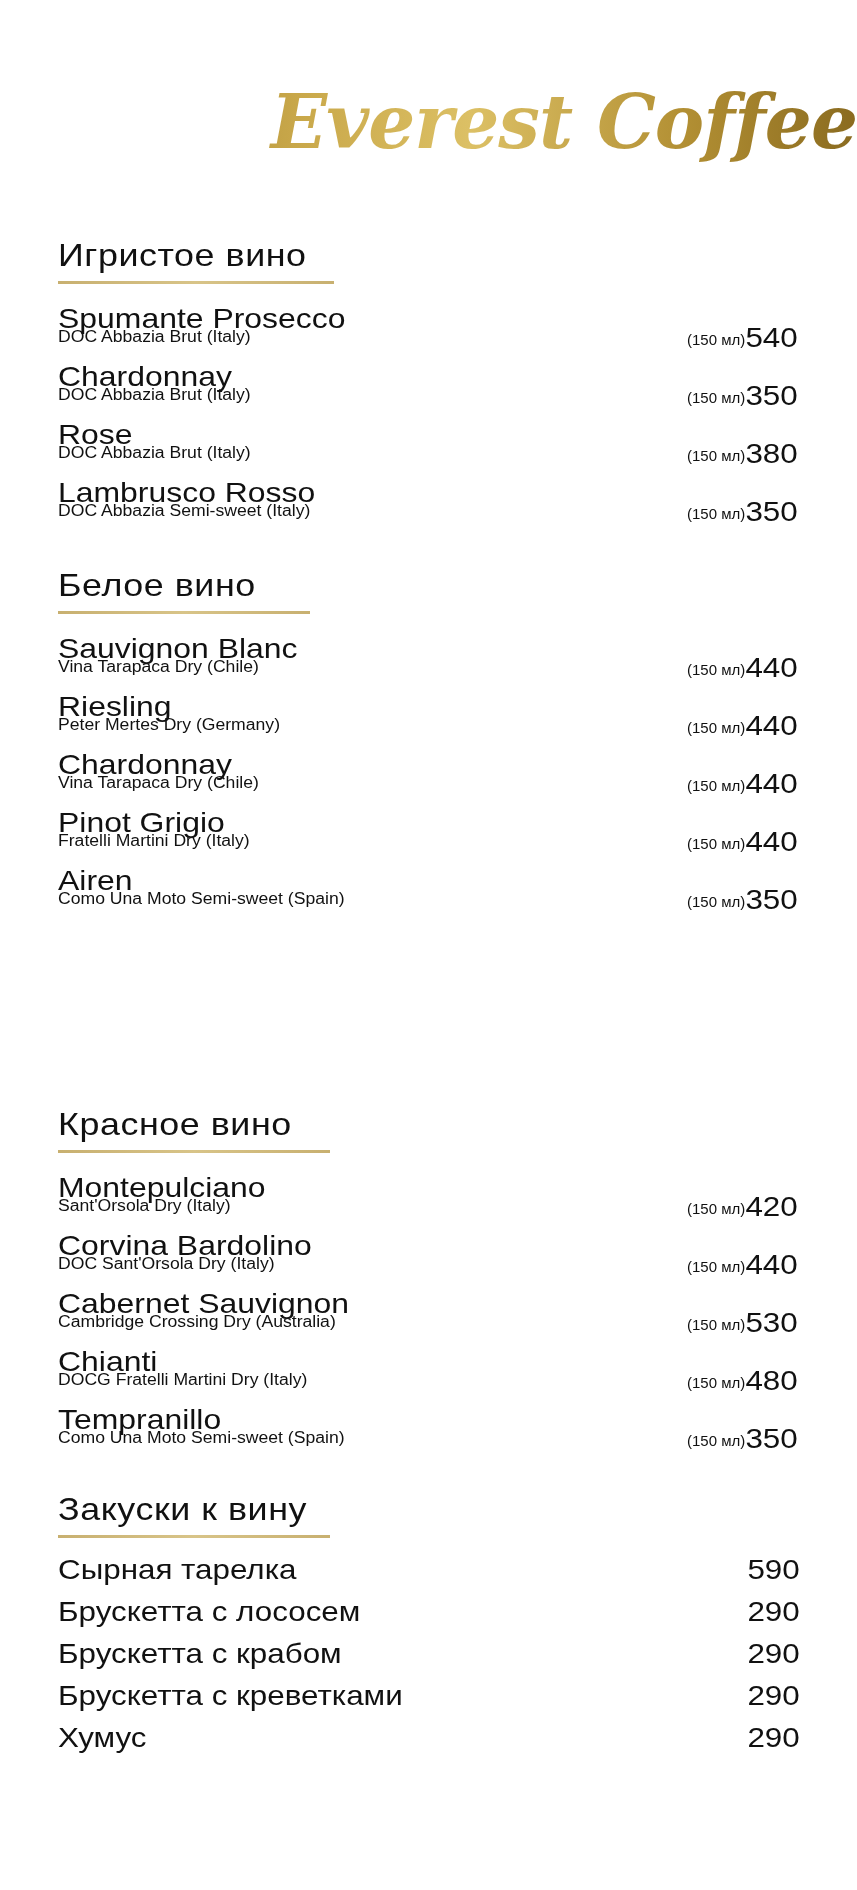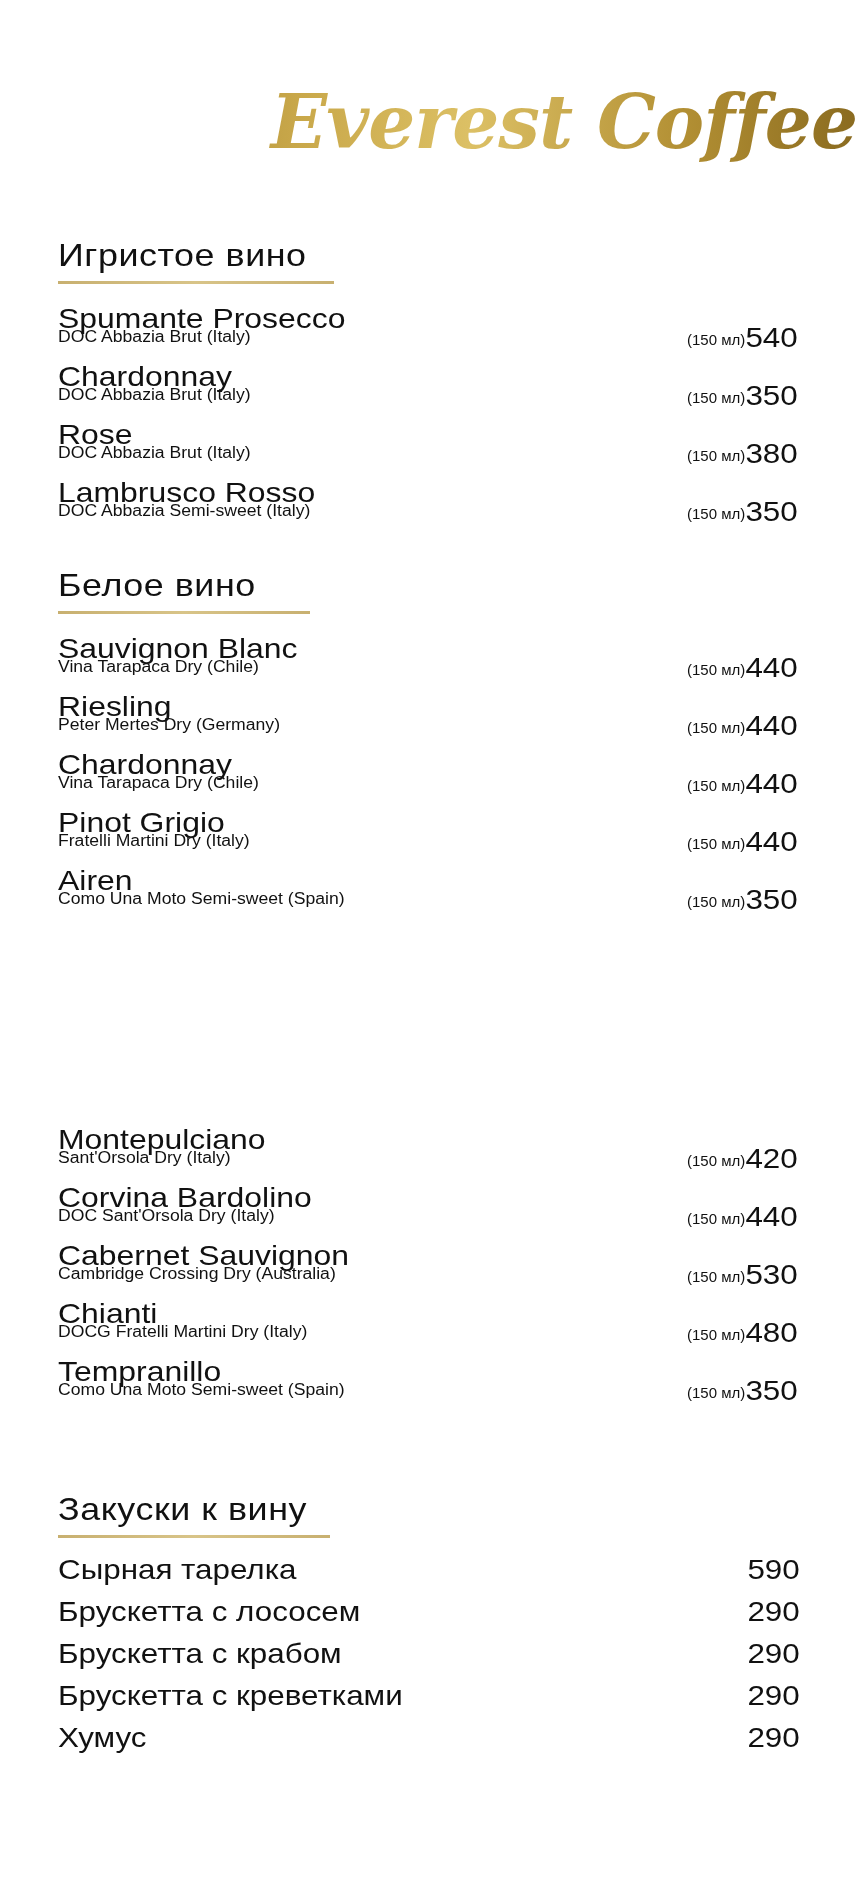--- a/index.html
+++ b/index.html
@@ -113,20 +113,24 @@
     <span class="item-desc">Como Una Moto Semi-sweet (Spain)</span>
     <span class="item-price-wrap"><span class="item-vol">(150 мл)</span><span class="item-price">350</span></span>
   </div>
 </div>
 
 <div class="section" style="top:955px">
   <div style="height:20px"></div>
 </div>
 
 <div class="section" style="top:1105px">
+  <div style="width:272px">
+    <span class="sec-title">Красное вино</span>
+    <div class="sec-rule"></div>
+  </div>
   <div style="height:20px"></div>
   <div class="item">
     <span class="item-name">Montepulciano</span>
     <span class="item-desc">Sant'Orsola Dry (Italy)</span>
     <span class="item-price-wrap"><span class="item-vol">(150 мл)</span><span class="item-price">420</span></span>
   </div>
   <div class="item">
     <span class="item-name">Corvina Bardolino</span>
     <span class="item-desc">DOC Sant'Orsola Dry (Italy)</span>
     <span class="item-price-wrap"><span class="item-vol">(150 мл)</span><span class="item-price">440</span></span>

